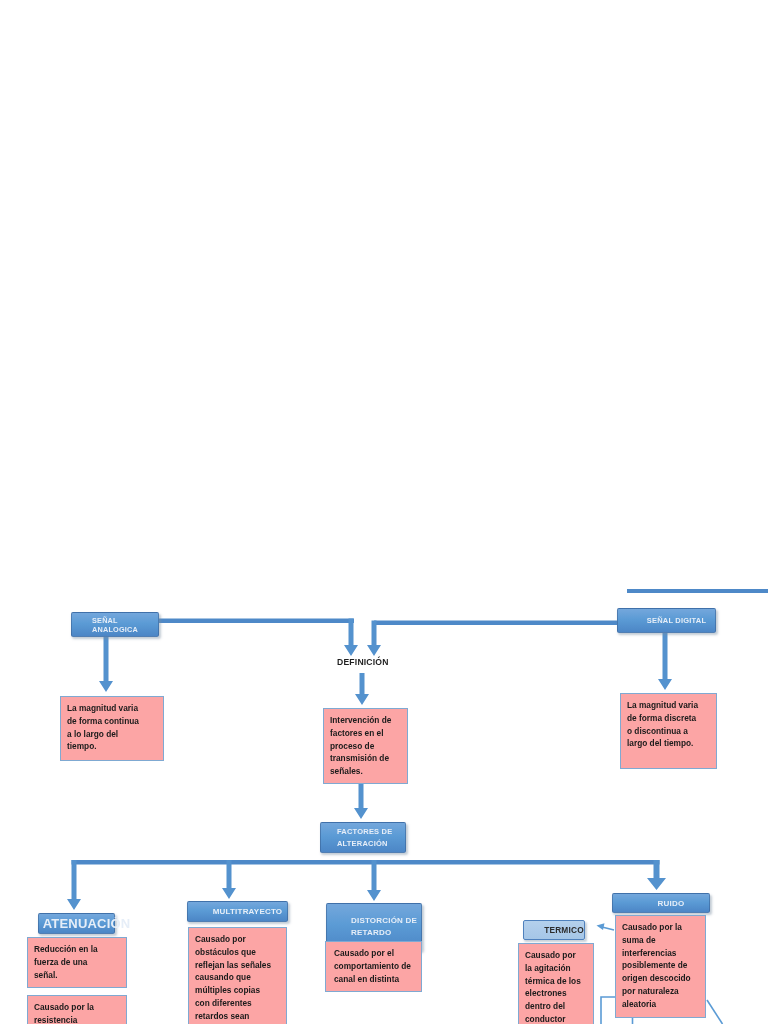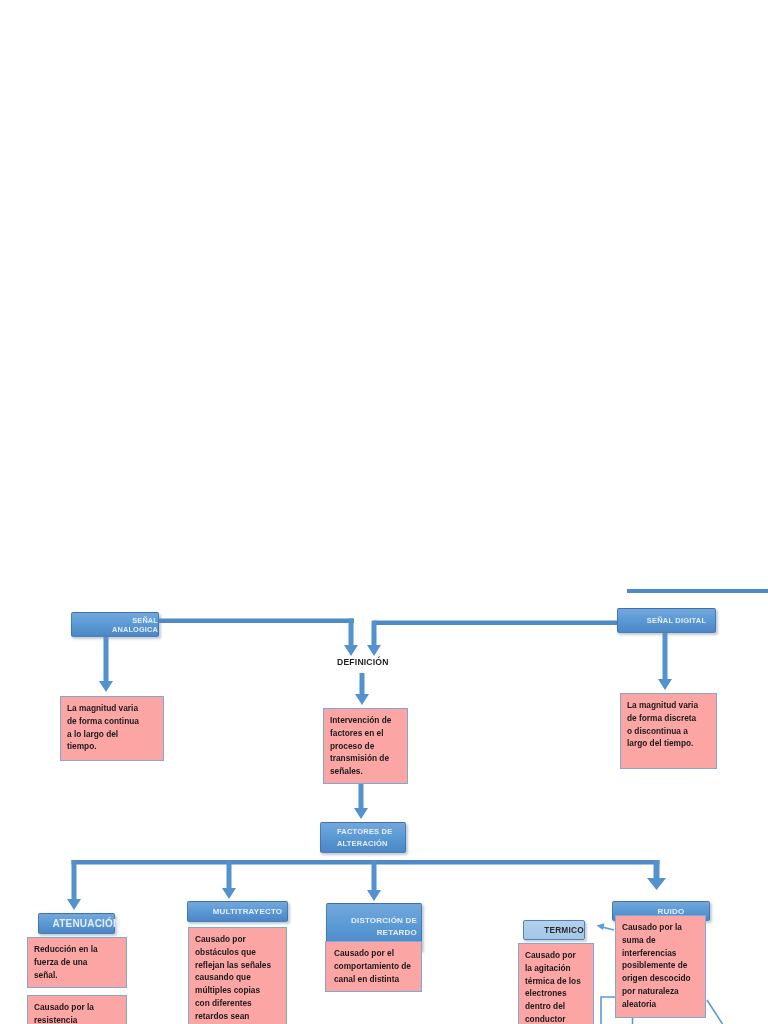--- a/index.html
+++ b/index.html
@@ -10,21 +10,21 @@
   .connectors{position:absolute;left:0;top:0;width:768px;height:1024px;}
   
   .node{
     position:absolute;box-sizing:border-box;
     background:linear-gradient(180deg,#74a7dc 0%,#5b9bd5 45%,#4c86c6 100%);
     border:1px solid rgba(54,94,145,.55);
     border-radius:2px;
     box-shadow:1.5px 2px 2.5px rgba(120,140,160,.45);
     color:#e6eef8;font-weight:bold;
     display:flex;align-items:center;justify-content:center;
-    text-align:right;white-space:pre-line;letter-spacing:.2px;padding-left:20px;
+    text-align:left;white-space:pre-line;letter-spacing:.2px;padding-left:20px;
   }
   .node-light{
     background:linear-gradient(180deg,#b4d0ec 0%,#a5c6e7 100%);
     border:1.5px solid #4f81bd;color:#2b2b2b;
     box-shadow:1.5px 2px 2px rgba(120,140,160,.4);
   }
   
   .desc{
     position:absolute;box-sizing:border-box;background:#fca5a5;
     border:1.5px solid #7fa9d2;
@@ -75,28 +75,28 @@
 
   <div class="node" style="left:71px;top:612px;width:88px;height:25px;font-size:7.3px;">SEÑAL ANALOGICA</div>
 
   <div class="node" style="left:617px;top:608px;width:99px;height:25px;font-size:7.5px;">SEÑAL DIGITAL</div>
 
   <div class="caption" style="left:337px;top:657px;">DEFINICIÓN</div>
 
   <div class="node" style="left:320px;top:822px;width:86px;height:31px;font-size:7.5px;line-height:11.5px;justify-content:flex-start;text-align:left;padding-left:16px;">FACTORES DE
 ALTERACIÓN</div>
 
-  <div class="node" style="left:38px;top:913px;width:77px;height:21px;font-size:10px;">ATENUACIÓN</div>
+  <div class="node" style="left:38px;top:913px;width:77px;height:21px;font-size:13px;">ATENUACIÓN</div>
 
   <div class="node" style="left:187px;top:901px;width:101px;height:21px;font-size:8px;">MULTITRAYECTO</div>
 
   <div class="node" style="left:326px;top:903px;width:96px;height:48px;font-size:8px;line-height:12.5px;">DISTORCIÓN DE
 RETARDO</div>
 
-  <div class="node" style="left:612px;top:893px;width:98px;height:20px;font-size:8px;margin-top:8px;">RUIDO</div>
+  <div class="node" style="left:612px;top:893px;width:98px;height:20px;font-size:8px;">RUIDO</div>
 
   <div class="node node-light" style="left:523px;top:920px;width:62px;height:20px;font-size:8.3px;">TERMICO</div>
 
   <div class="desc" style="left:60px;top:696px;width:104px;height:65px;">La magnitud varia
 de forma continua
 a lo largo del
 tiempo.</div>
 
   <div class="desc" style="left:323px;top:708px;width:85px;height:76px;">Intervención de
 factores en el

